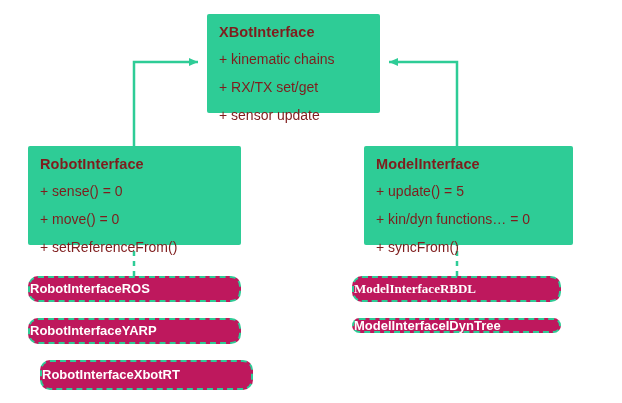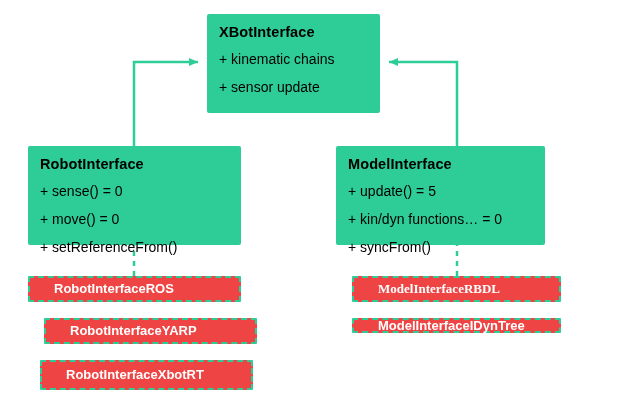--- a/index.html
+++ b/index.html
@@ -25,44 +25,44 @@
     width: 622px;
     height: 403px;
     pointer-events: none;
   }
   .class-box {
     position: absolute;
     box-sizing: border-box;
     background: #2ECC96;
     border-radius: 2px;
     padding: 8px 10px 6px 12px;
-    color: #000000;
+    color: #7f1d1d;
   }
   .class-title {
     font-size: 14.5px;
     font-weight: bold;
     line-height: 20px;
     letter-spacing: 0.1px;
     white-space: nowrap;
   }
   .class-member {
     font-size: 14px;
     line-height: 21px;
     white-space: nowrap;
     margin-top: 7px;
   }
   .impl-box {
     position: absolute;
     box-sizing: border-box;
-    background: #ef4444;
+    background: #be185d;
     border: 2px dashed #2ECC96;
-    border-radius: 1px;
+    border-radius: 10px;
     display: flex;
     align-items: center;
-    padding-left: 24px;
+    padding-left: 0;
     color: #ffffff;
   }
   .impl-label {
     font-size: 13px;
     font-weight: bold;
     line-height: 16px;
     white-space: nowrap;
   }
 </style>
 </head>
@@ -96,41 +96,42 @@
     </g>
 
     <g>
       <path d="M457,276 L457,240" stroke="#2ECC96" stroke-width="2.5" fill="none" stroke-dasharray="5,5" marker-end="url(#arrowUp)"></path>
     </g>
   </svg>
 
   <div class="class-box" style="left:207px; top:14px; width:173px; height:99px;">
     <div class="class-title">XBotInterface</div>
     <div class="class-member">+ kinematic chains</div>
+    <div class="class-member">+ RX/TX set/get</div>
     <div class="class-member">+ sensor update</div>
   </div>
 
   <div class="class-box" style="left:28px; top:146px; width:213px; height:99px;">
     <div class="class-title">RobotInterface</div>
     <div class="class-member">+ sense() = 0</div>
     <div class="class-member">+ move() = 0</div>
     <div class="class-member">+ setReferenceFrom()</div>
   </div>
 
-  <div class="class-box" style="left:336px; top:146px; width:209px; height:99px;">
+  <div class="class-box" style="left:364px; top:146px; width:209px; height:99px;">
     <div class="class-title">ModelInterface</div>
     <div class="class-member">+ update() = 5</div>
     <div class="class-member">+ kin/dyn functions… = 0</div>
     <div class="class-member">+ syncFrom()</div>
   </div>
 
   <div class="impl-box" style="left:28px; top:276px; width:213px; height:26px;">
     <span class="impl-label">RobotInterfaceROS</span>
   </div>
-  <div class="impl-box" style="left:28px; top:318px; width:213px; height:26px;margin-left:16px;">
+  <div class="impl-box" style="left:28px; top:318px; width:213px; height:26px;">
     <span class="impl-label">RobotInterfaceYARP</span>
   </div>
   <div class="impl-box" style="left:40px; top:360px; width:213px; height:30px;">
     <span class="impl-label">RobotInterfaceXbotRT</span>
   </div>
 
   <div class="impl-box" style="left:352px; top:276px; width:209px; height:26px;font-family:Liberation Serif, serif;">
     <span class="impl-label">ModelInterfaceRBDL</span>
   </div>
   <div class="impl-box" style="left:352px; top:318px; width:209px; height:15px;">

